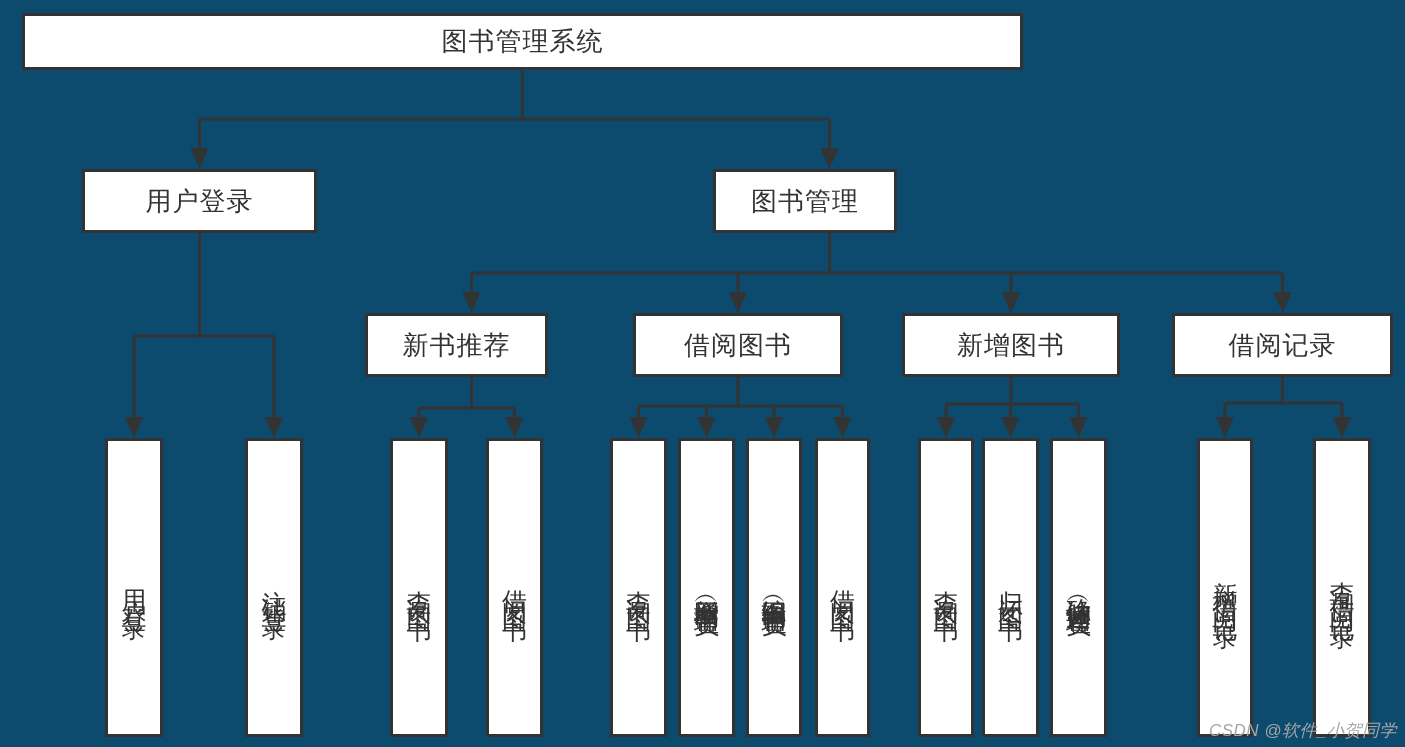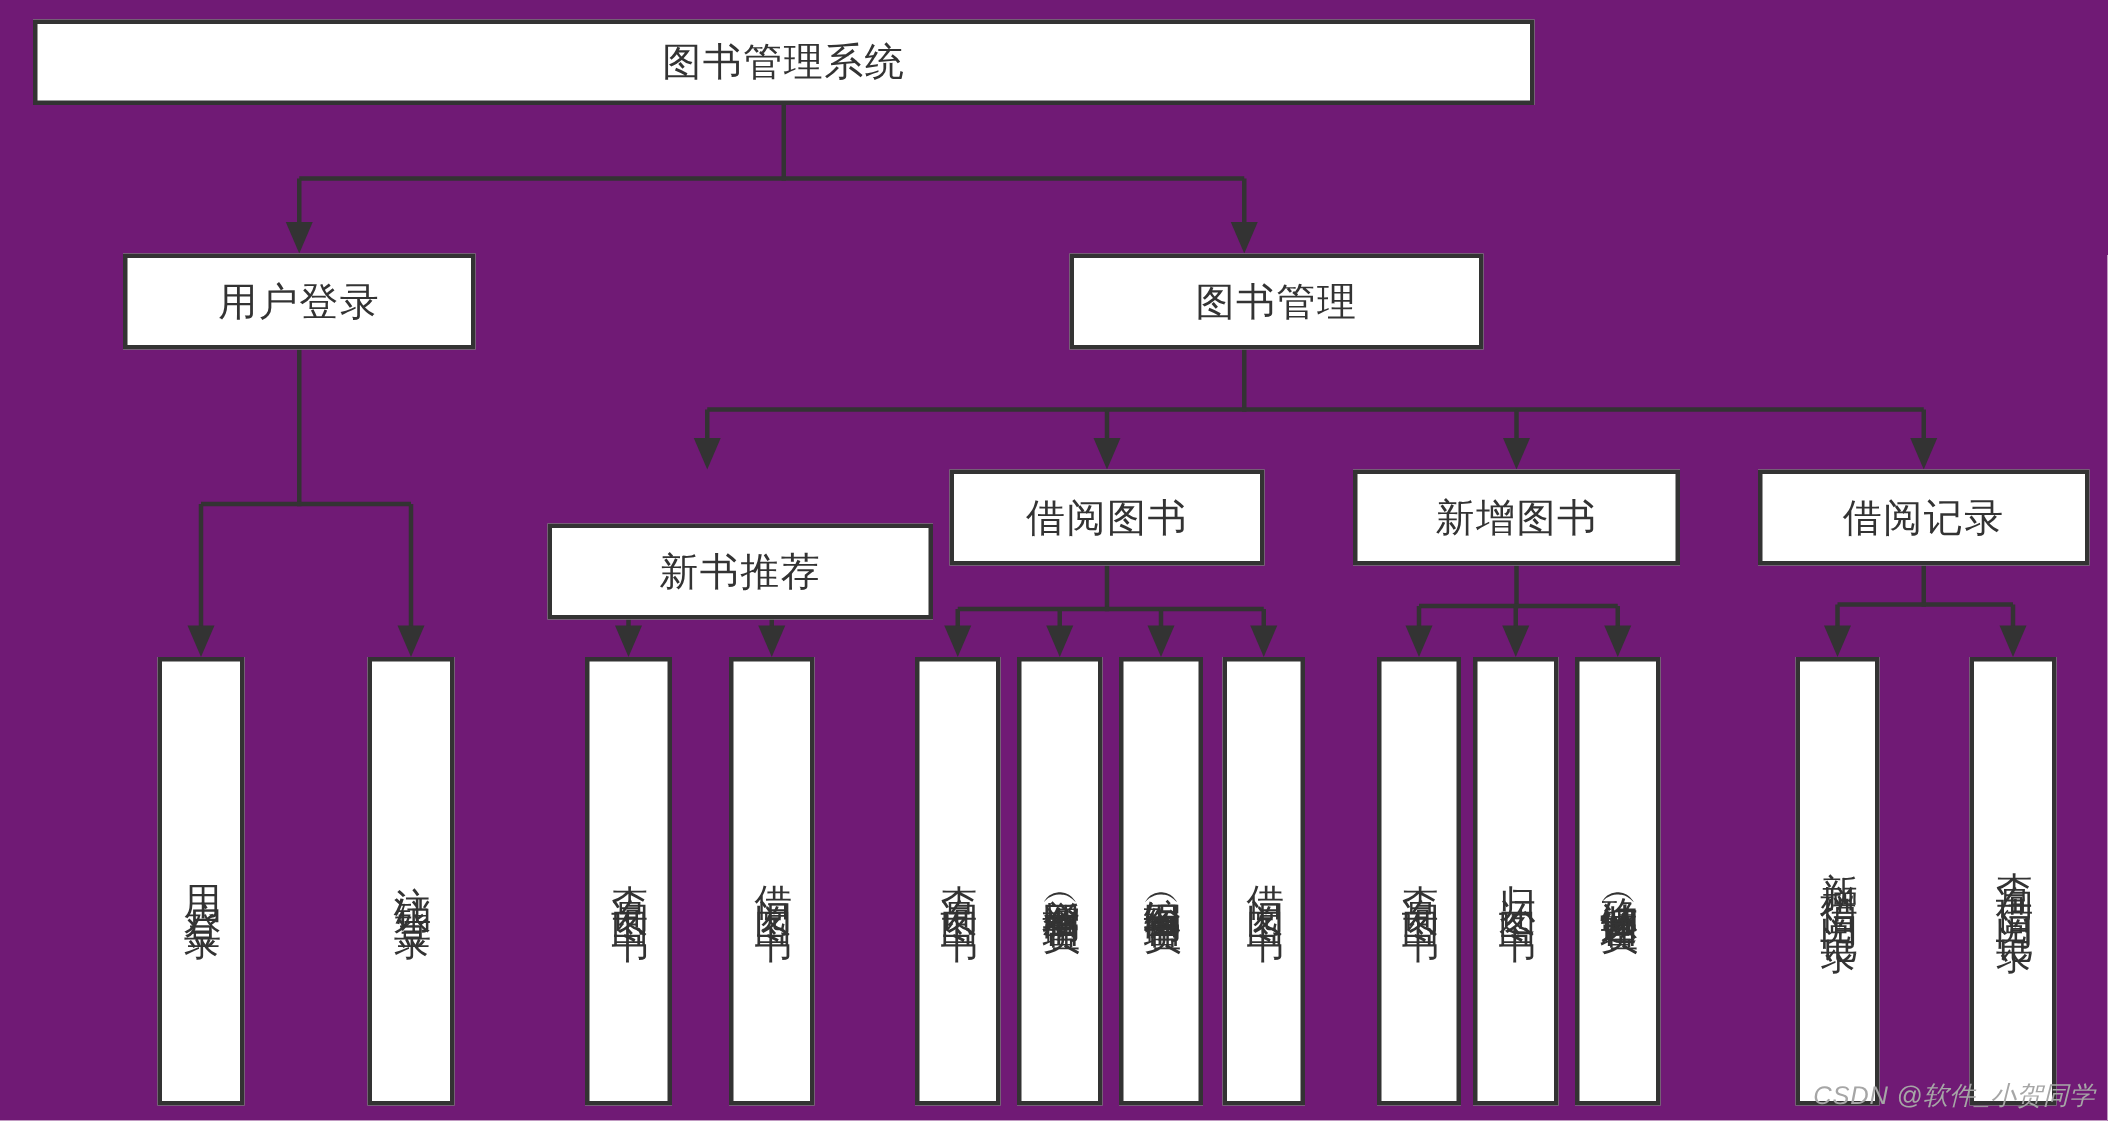--- a/index.html
+++ b/index.html
@@ -1,20 +1,20 @@
 <!DOCTYPE html>
 <html><head>
 <meta charset="utf-8">
 <style>
   html, body { margin: 0; padding: 0; background: #ffffff; }
   #canvas {
     position: relative;
     width: 1405px;
     height: 747px;
-    background: #701a75;
+    background: #0c4a6e;
     font-family: "Liberation Sans", "DejaVu Sans", sans-serif;
     overflow: hidden;
   }
   #wires {
     position: absolute;
     left: 0; top: 0;
     width: 1405px; height: 747px;
     pointer-events: none;
   }
   .box {
@@ -142,25 +142,25 @@
     </g>
   </svg>
 
   <div class="box h" style="left:22px; top:13px; width:1001px; height:57px;">
     <span>图书管理系统</span>
   </div>
 
   <div class="box h" style="left:82px; top:169px; width:235px; height:64px;">
     <span>用户登录</span>
   </div>
-  <div class="box h" style="left:713px; top:169px; width:276px; height:64px;">
+  <div class="box h" style="left:713px; top:169px; width:184px; height:64px;">
     <span>图书管理</span>
   </div>
 
-  <div class="box h" style="left:365px; top:313px; width:257px; height:64px;margin-top:36px;">
+  <div class="box h" style="left:365px; top:313px; width:183px; height:64px;">
     <span>新书推荐</span>
   </div>
   <div class="box h" style="left:633px; top:313px; width:210px; height:64px;">
     <span>借阅图书</span>
   </div>
   <div class="box h" style="left:902px; top:313px; width:218px; height:64px;">
     <span>新增图书</span>
   </div>
   <div class="box h" style="left:1172px; top:313px; width:221px; height:64px;">
     <span>借阅记录</span>

